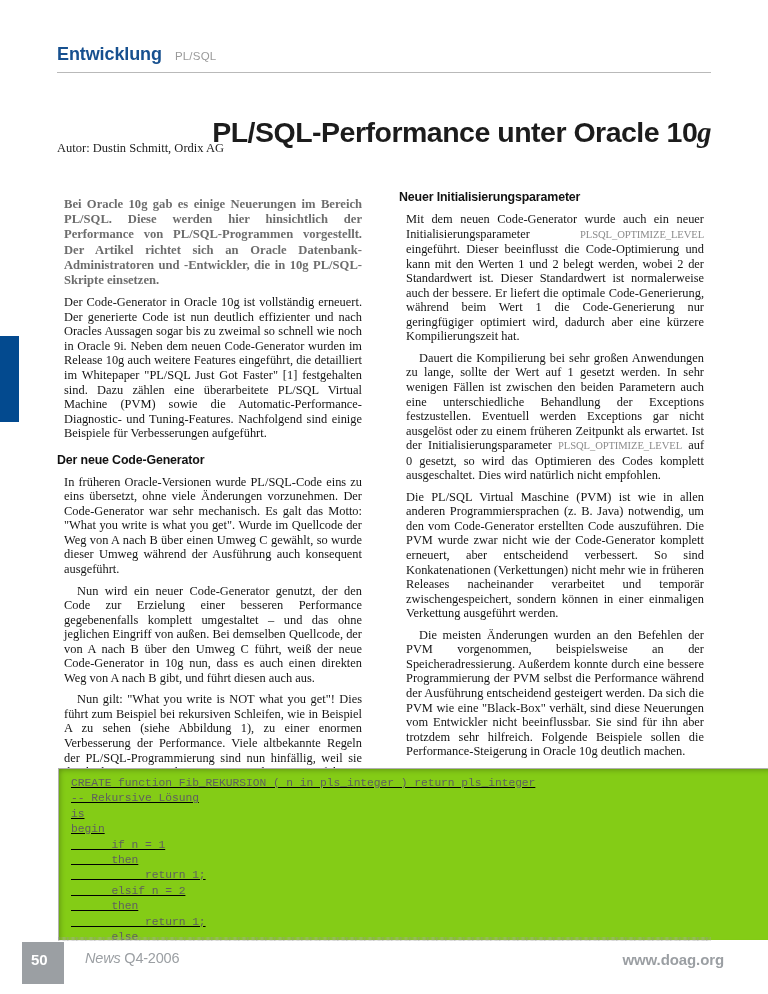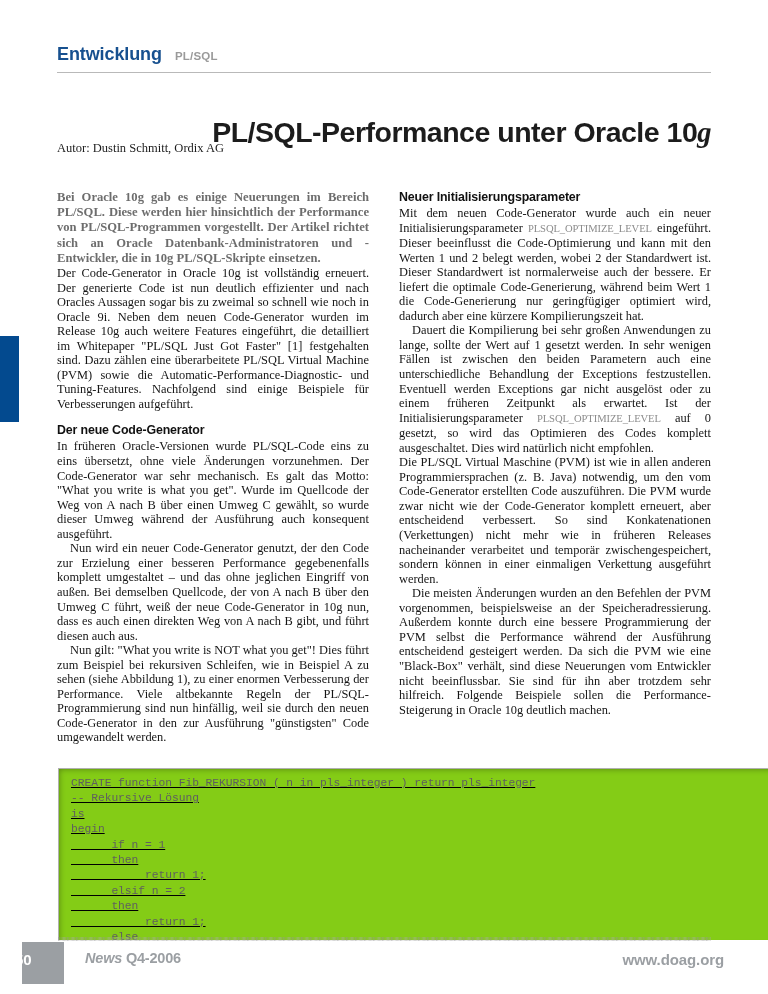--- a/index.html
+++ b/index.html
@@ -37,21 +37,21 @@
   }
   .runhead-section {
     font-family: "Liberation Sans", sans-serif;
     font-weight: bold;
     font-size: 18px;
     color: #17508f;
     letter-spacing: -0.1px;
   }
   .runhead-topic {
     font-family: "Liberation Sans", sans-serif;
-    font-weight: bold;
+    font-weight: normal;
     font-size: 11.5px;
     color: #9a9a9a;
     letter-spacing: 0.2px;
   }
   .runhead-rule {
     position: absolute;
     left: 57px;
     top: 72px;
     width: 654px;
     height: 1px;
@@ -105,21 +105,21 @@
 
   .lede {
     font-weight: bold;
     color: #6d6d6d;
     font-size: 12.6px;
     line-height: 15.2px;
     margin: 0 0 13px 0;
     text-align: justify;
   }
   .col p {
-    margin: 0;
+    margin: 7px;
   }
   .col p.indent {
     text-indent: 13px;
   }
   h2.sub {
     font-family: "Liberation Sans", sans-serif;
     font-weight: bold;
     font-size: 12.4px;
     color: #111111;
     margin: 12px 0 1px 0;
@@ -180,33 +180,33 @@
   .footer-box {
     position: absolute;
     left: 22px;
     top: 942px;
     width: 42px;
     height: 42px;
     background: #9b9fa3;
   }
   .footer-pageno {
     position: absolute;
-    left: 15px;
+    left: 31px;
     top: 951px;
     font-family: "Liberation Sans", sans-serif;
     font-weight: bold;
     font-size: 15px;
     color: #ffffff;
   }
   .footer-issue {
     position: absolute;
     left: 85px;
     top: 950px;
     font-family: "Liberation Sans", sans-serif;
-    font-weight: bold;
+    font-weight: normal;
     font-size: 14.5px;
     color: #9b9fa3;
     letter-spacing: -0.2px;
   }
   .footer-issue em {
     font-style: italic;
   }
   .footer-url {
     position: absolute;
     right: 44px;

